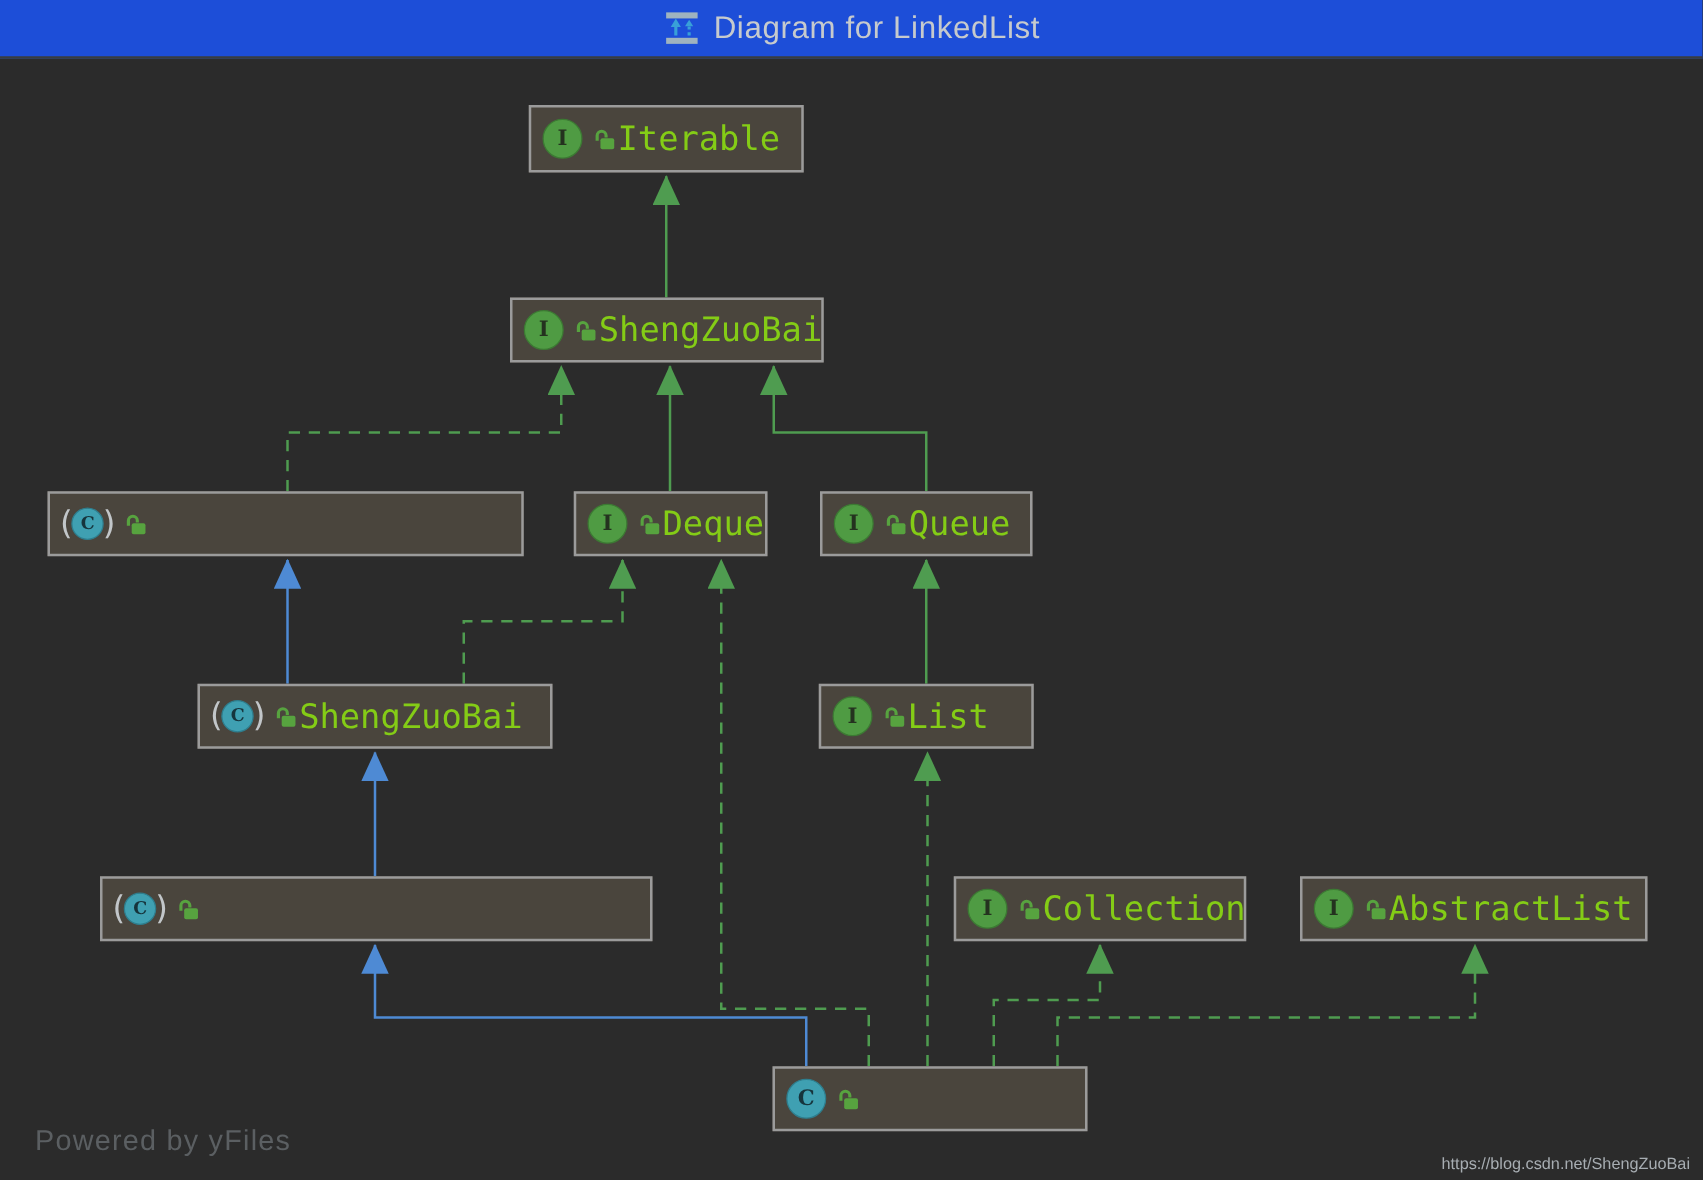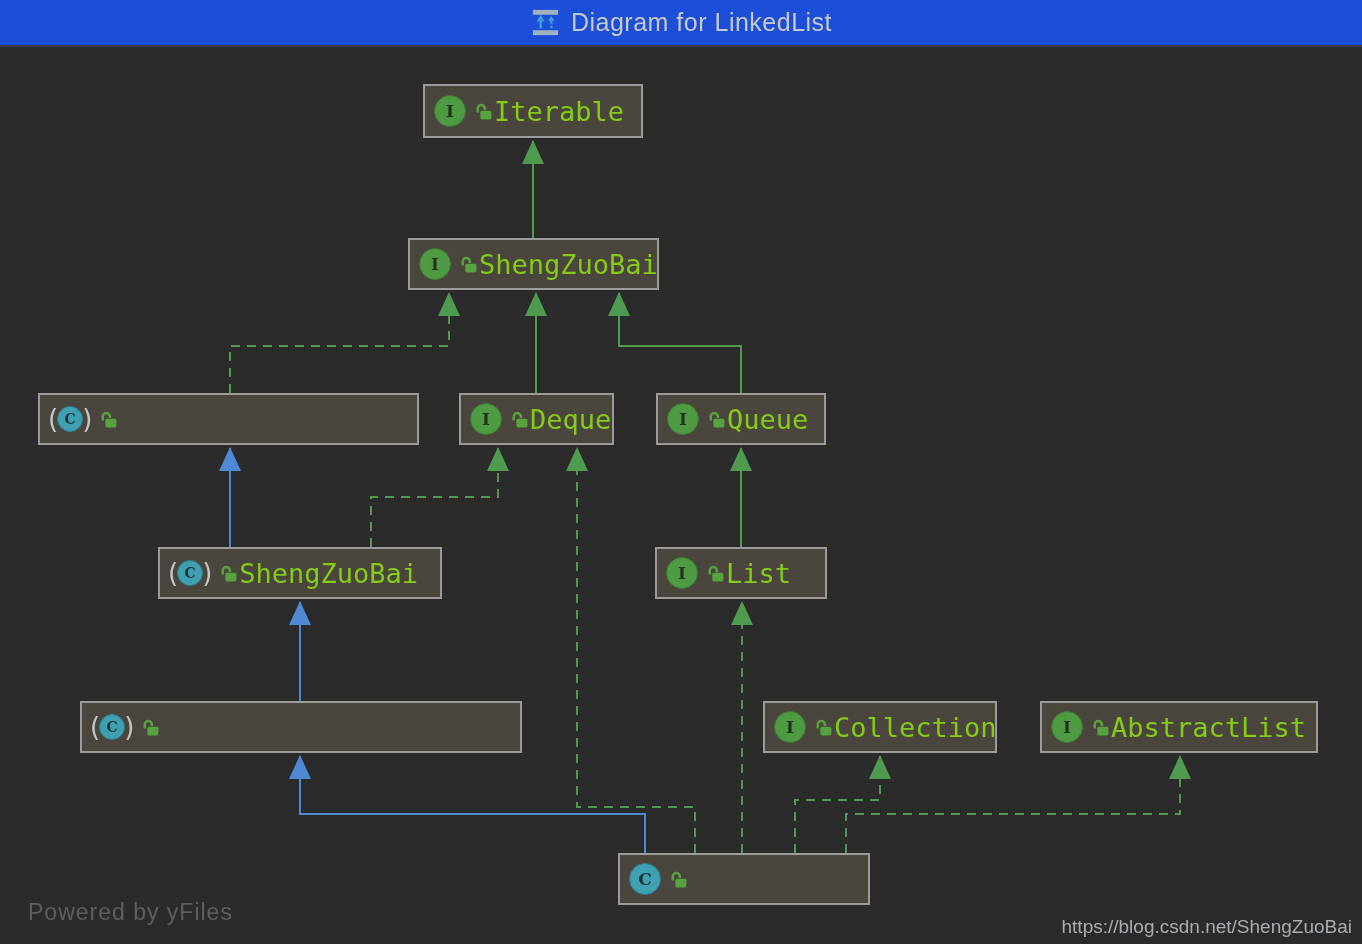--- a/index.html
+++ b/index.html
@@ -46,21 +46,21 @@
     flex:1;white-space:nowrap;
     font-family:"DejaVu Sans Mono",monospace;font-size:27px;color:#84cc16;
   }
   
   .yfiles{
     position:absolute;left:28px;bottom:18px;
     font-size:23px;color:#5b5f62;letter-spacing:1px;
   }
   .csdn{
     position:absolute;right:10px;bottom:6px;
-    font-size:19px;color:#a7adb2;
+    font-size:13px;color:#a7adb2;
   }
 </style>
 </head>
 <body>
 
 <div class="titlebar">
   <span class="title-icon">
     <svg width="31" height="31" viewBox="0 0 32 32">
       <rect x="3" y="3" width="26" height="5" fill="#9fb3bf"></rect>
       <rect x="3" y="24" width="26" height="5" fill="#9fb3bf"></rect>

